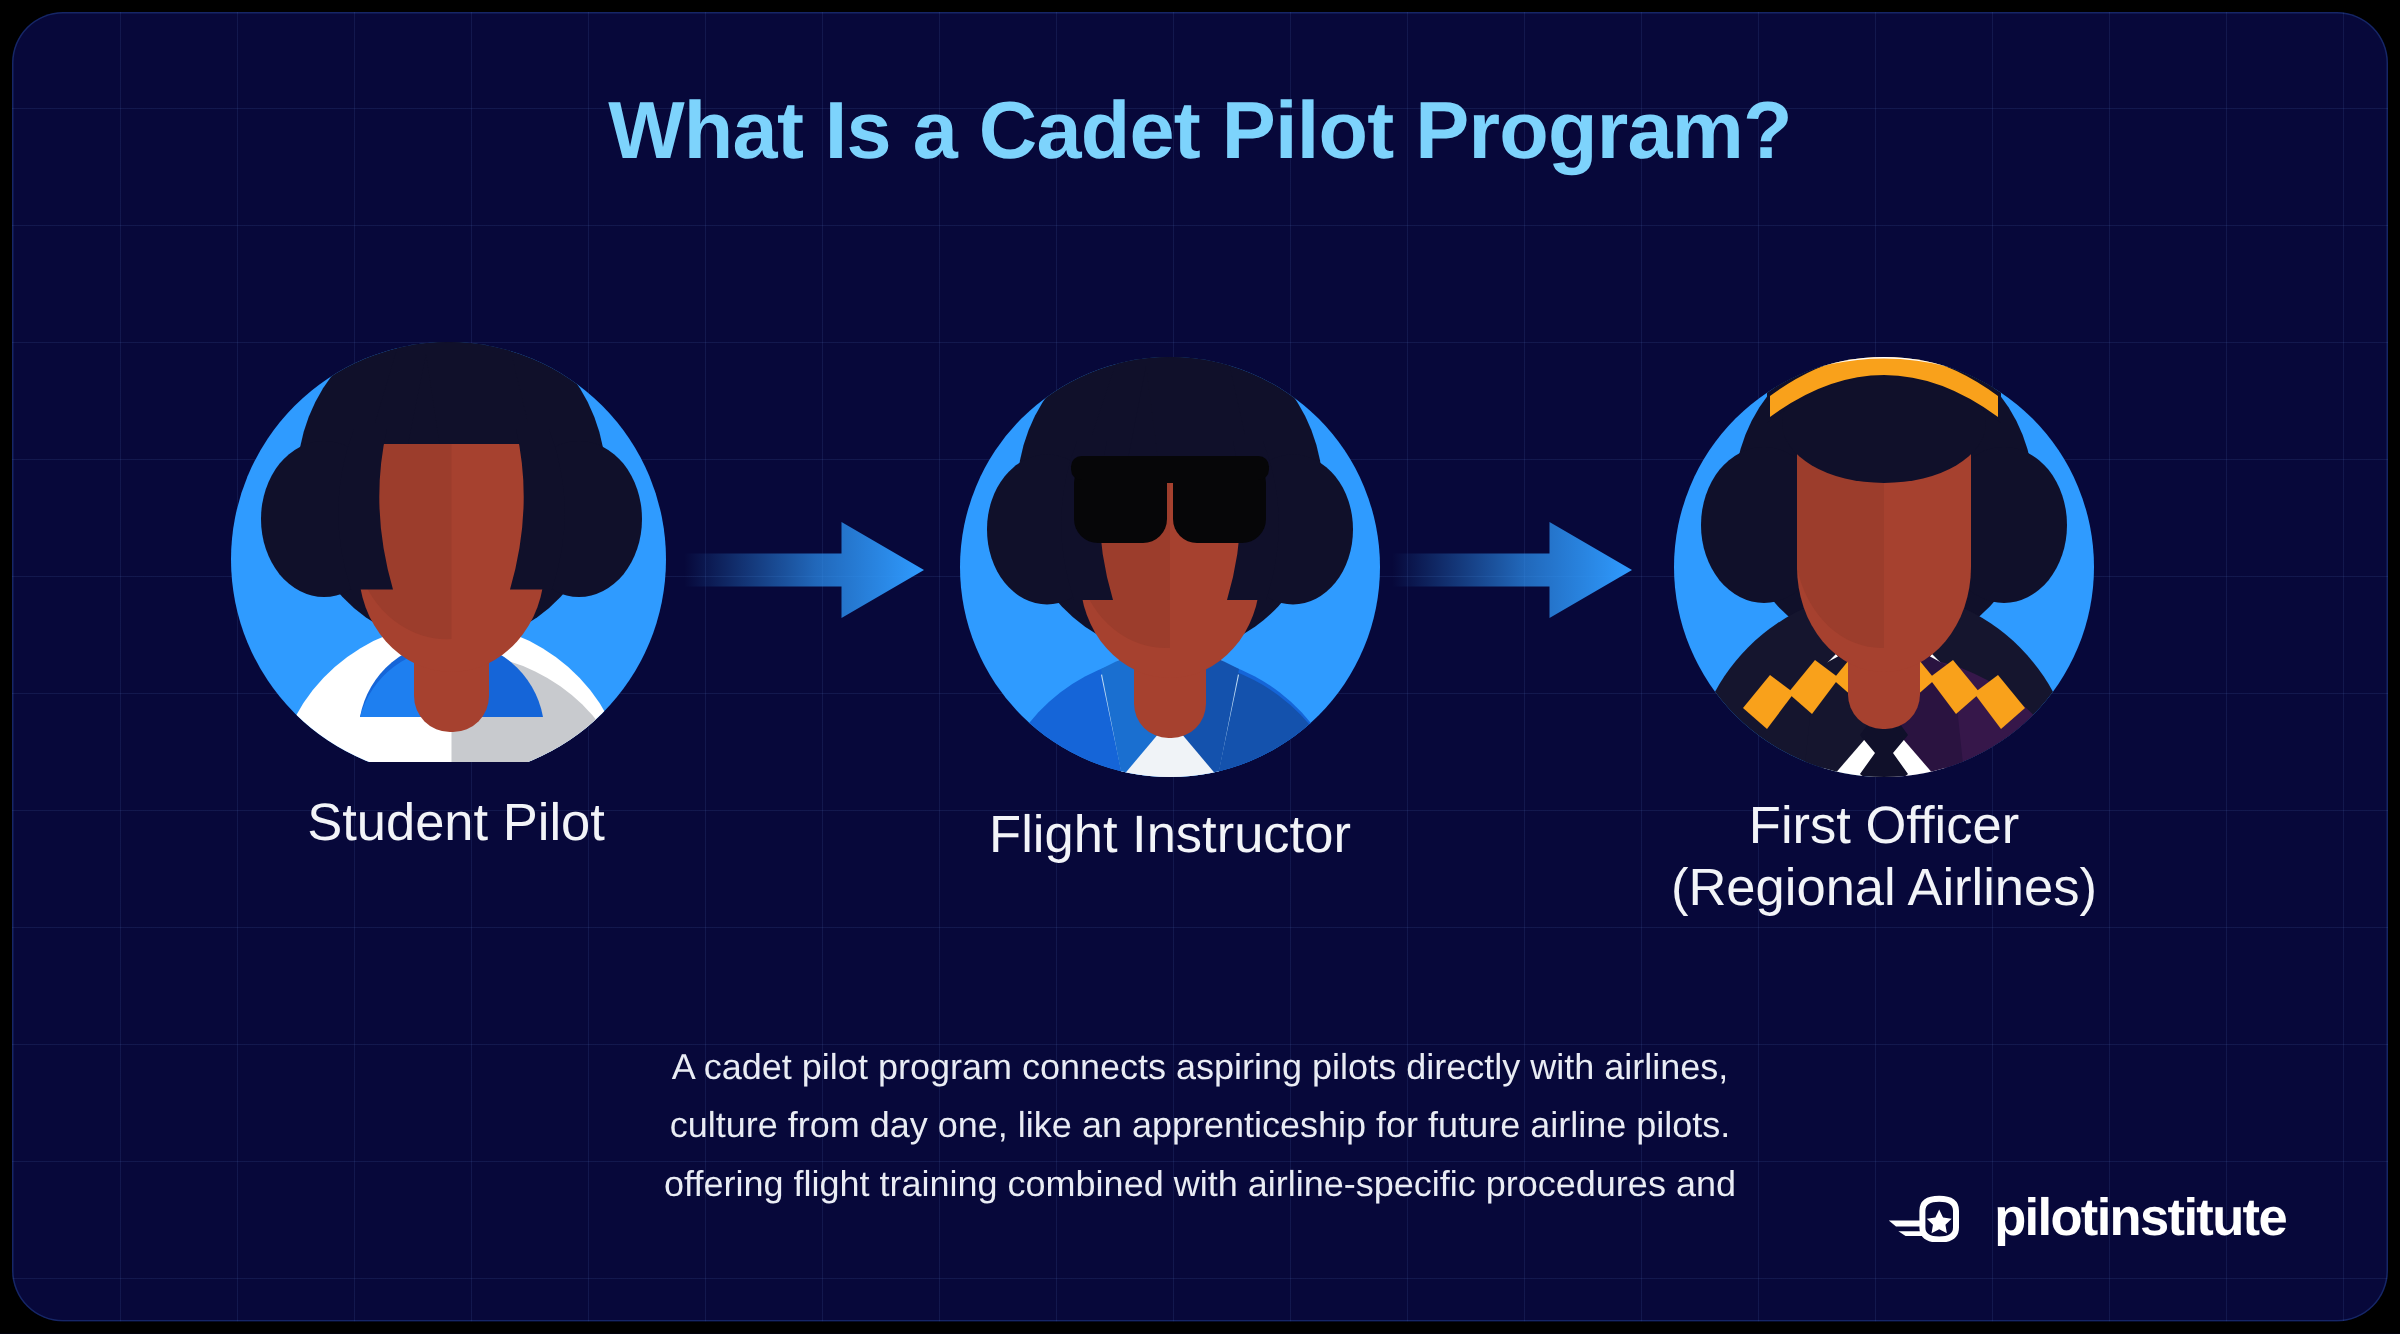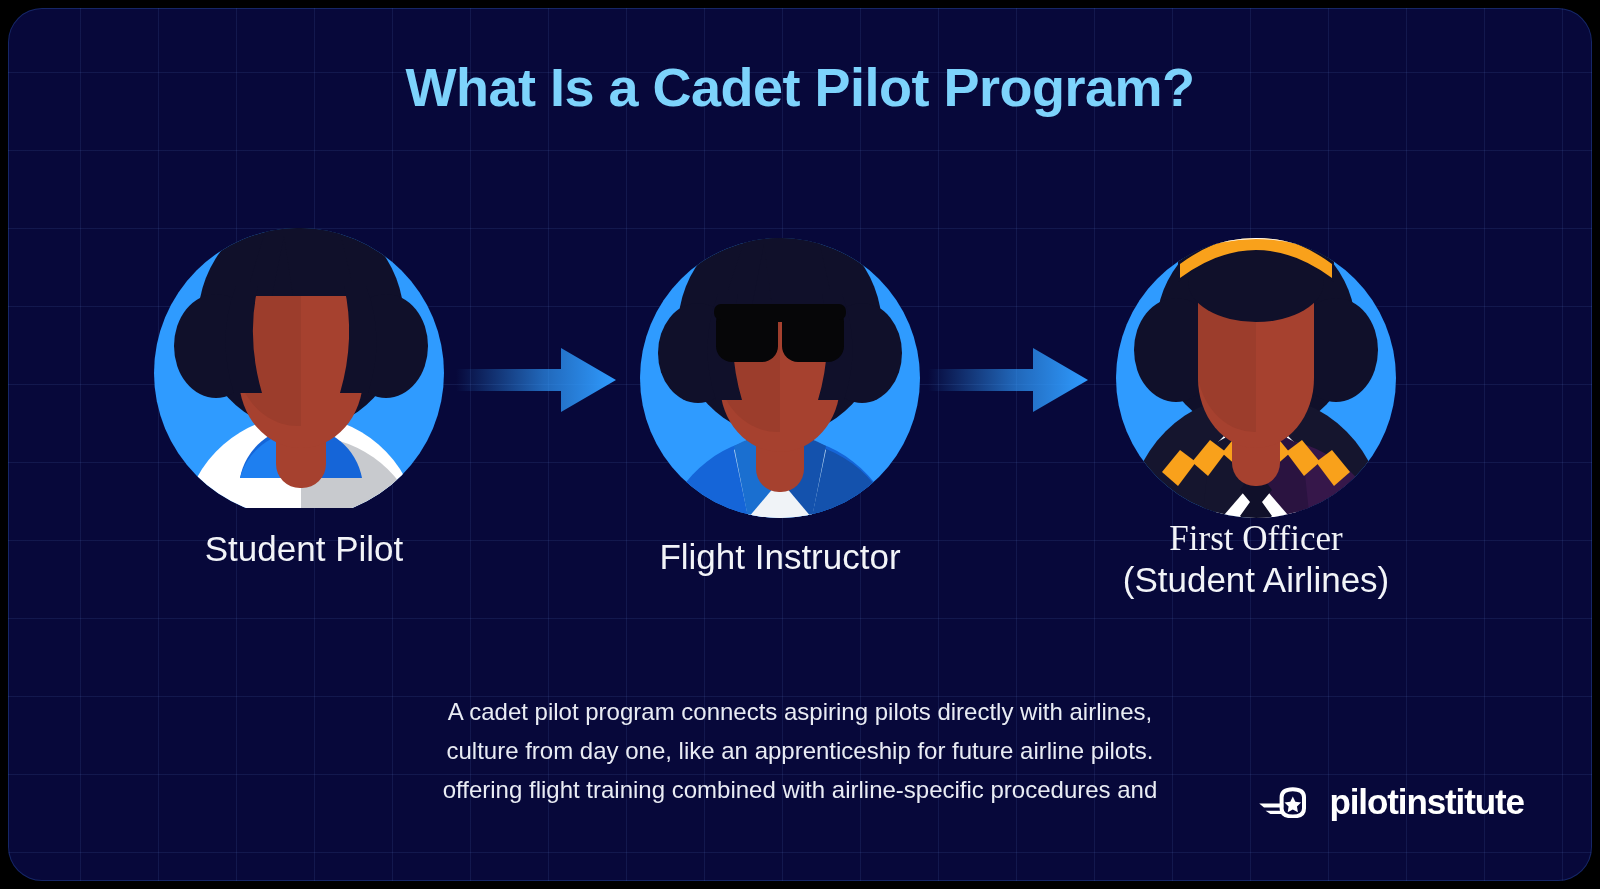--- a/index.html
+++ b/index.html
@@ -64,21 +64,21 @@
     left:50%; transform:translateX(-50%);
     top:684px;
     width:920px;
     text-align:center;
     color:#e9ecf4;
     font-size:24px;
     line-height:39px;
   }
   #logo{
     position:absolute;
-    right:68px; bottom:59px;
+    right:68px; bottom:49px;
     display:flex;
     align-items:center;
     gap:20px;
   }
   #logo-text{
     color:#ffffff;
     font-size:35px;
     font-weight:bold;
     letter-spacing:-1.1px;
   }
@@ -259,22 +259,22 @@
 
           <path d="M74 128 Q150 72 226 128 L226 114 Q150 58 74 114 Z" fill="#f9a11b"></path>
 
           <path d="M62 112 Q72 14 150 8 Q228 14 238 112 Q150 66 62 112 Z" fill="#ffffff"></path>
 
           <path d="M106 48 L194 48 L194 58 Q194 78 172 78 L128 78 Q106 78 106 58 Z
                    M150 48 L162 66 L138 66 Z" fill="#f9a11b" fill-rule="evenodd"></path>
         </g>
       </svg>
     </div>
-    <div class="caption" style="margin-top:0;font-family:Liberation Serif, serif;">First Officer</div>
-    <div class="caption">(Student Airlines)</div>
+    <div class="caption" style="margin-top:12px;">First Officer</div>
+    <div class="caption">(Regional Airlines)</div>
   </div>
 
   <div id="body-copy">
     <div>A cadet pilot program connects aspiring pilots directly with airlines,</div>
     <div>culture from day one, like an apprenticeship for future airline pilots.</div>
     <div>offering flight training combined with airline-specific procedures and</div>
   </div>
 
   <div id="logo">
     <svg viewBox="0 0 62 40" width="50" height="32">

